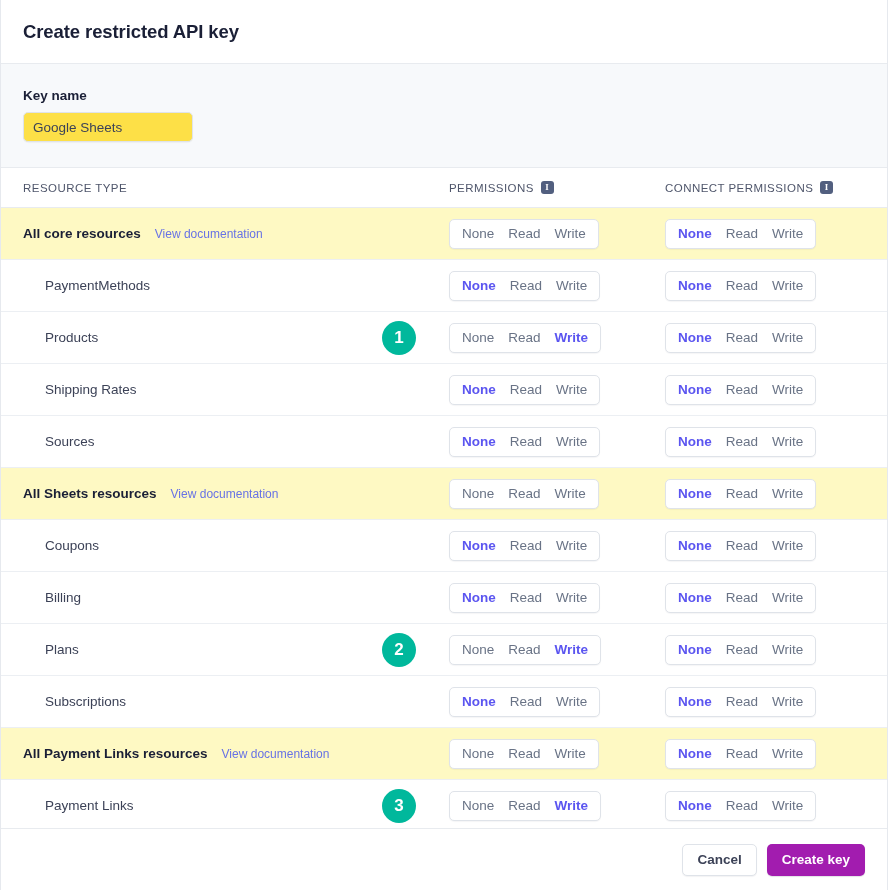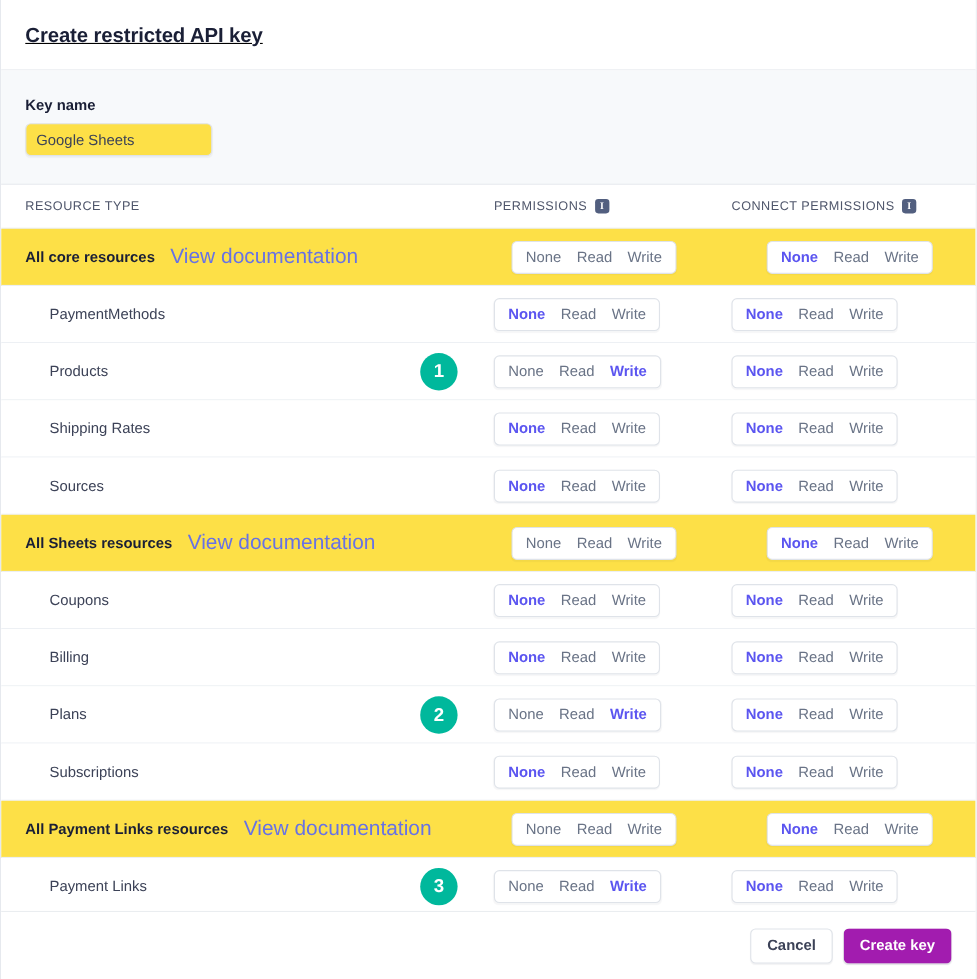--- a/index.html
+++ b/index.html
@@ -24,21 +24,20 @@
 
   
   .titlebar {
     height: 64px;
     flex: 0 0 64px;
     background: #ffffff;
     border-bottom: 1px solid #e8ebef;
     display: flex;
     align-items: center;
     padding: 0 22px;
-    text-decoration: underline;
   }
   .title {
     font-size: 18.5px;
     font-weight: bold;
     color: #1a1f36;
     letter-spacing: -0.1px;
   }
 
   
   .keyname-section {
@@ -84,22 +83,21 @@
     border-bottom: 1px solid #eceff3;
     background: #ffffff;
   }
   .row.head {
     height: 40px;
     flex: 0 0 40px;
     background: #ffffff;
     border-bottom: 1px solid #e8ebef;
   }
   .row.group {
-    background: #fde047;
-    gap: 16px;
+    background: #fef9c3;
   }
 
   .col-resource {
     width: 448px;
     flex: 0 0 448px;
     padding-left: 22px;
     display: flex;
     align-items: center;
     position: relative;
   }
@@ -147,21 +145,21 @@
   }
   .row.group .res-name {
     font-weight: bold;
     color: #1a1f36;
   }
   .row.child .res-name {
     padding-left: 22px;
   }
 
   .doc-link {
-    font-size: 19px;
+    font-size: 12px;
     color: #6772e5;
     margin-left: 14px;
     text-decoration: none;
     cursor: pointer;
   }
 
   
   .segmented {
     display: inline-flex;
     align-items: center;

